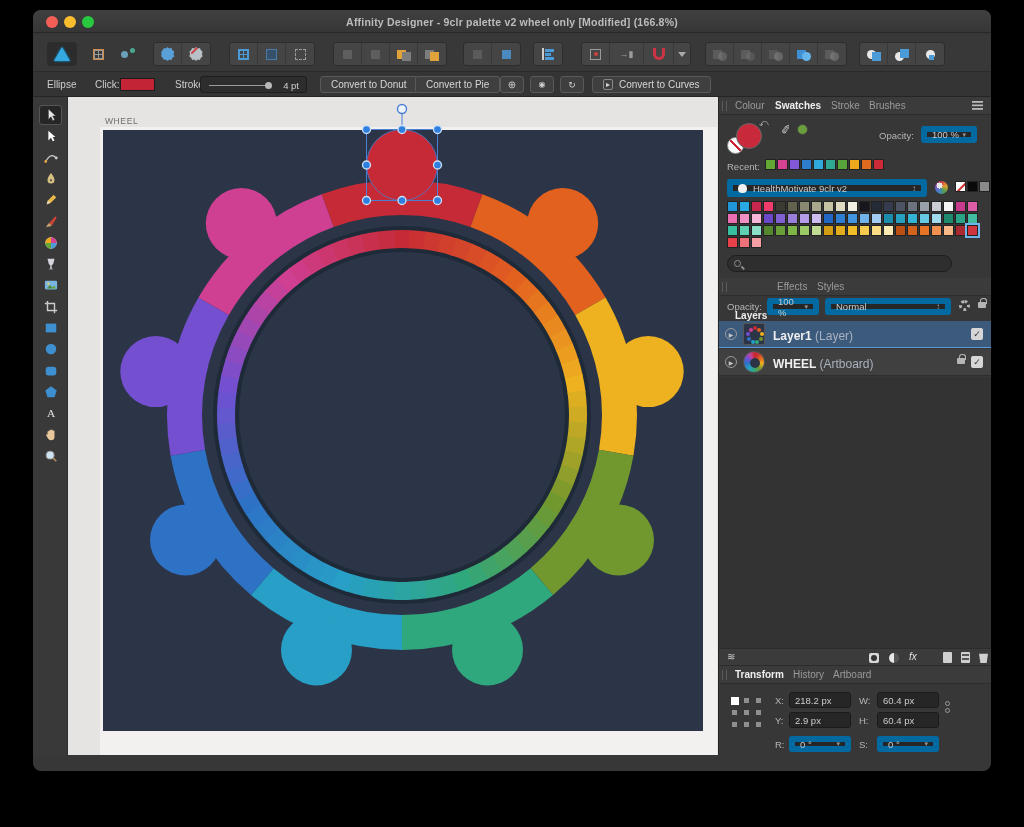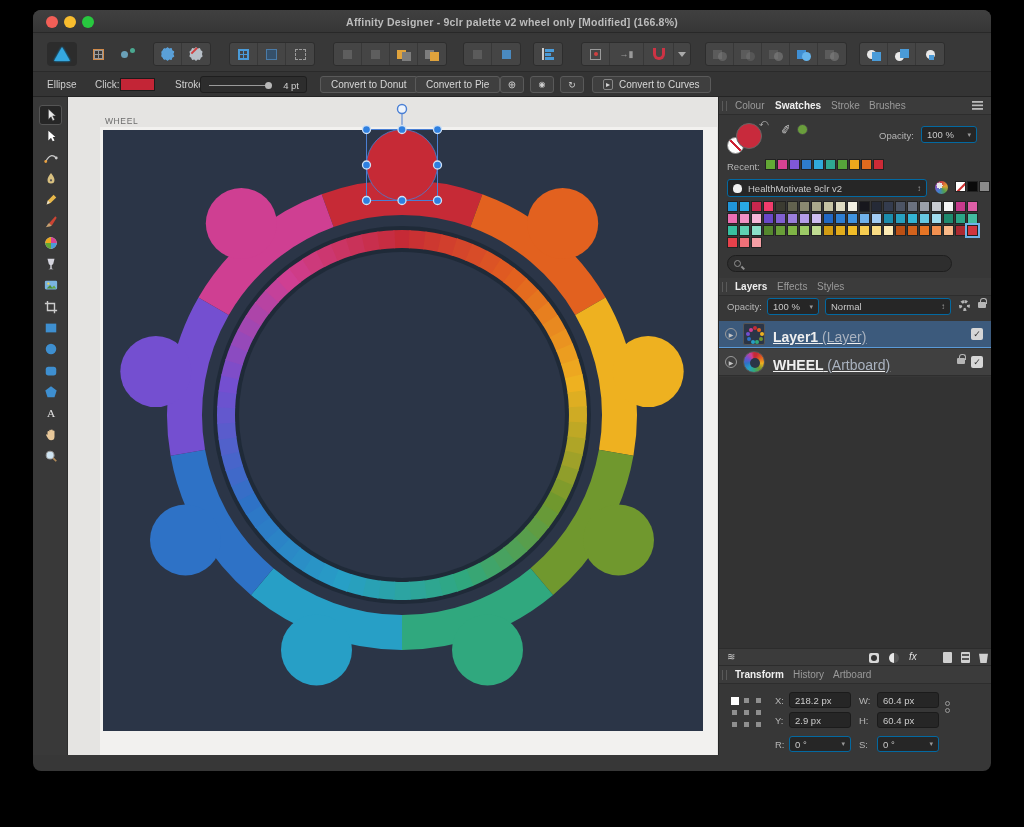--- a/index.html
+++ b/index.html
@@ -75,39 +75,39 @@
   
   #panels{position:absolute;left:685px;top:87px;width:273px;height:658px;background:#373737;border-left:1px solid #262626;}
   .phead{position:absolute;left:0;width:100%;height:18px;background:#3b3b3b;border-bottom:1px solid #2d2d2d;
     font-size:10px;color:#9a9a9a;}
   .phead .tab{position:absolute;top:3px;}
   .tab.active{color:#efefef;font-weight:bold;}
   .grip{position:absolute;left:3px;top:4px;width:5px;height:10px;
     border-left:1px solid #5a5a5a;border-right:1px solid #5a5a5a;}
   .menu-ic{position:absolute;right:8px;top:4px;width:11px;height:9px;
     background:linear-gradient(#bbb 2px,transparent 2px);background-size:11px 3.5px;}
-  .sel{background:#262626;border:1px solid #0369a1;border-radius:3px;color:#c9c9c9;
+  .sel{background:#262626;border:6px solid #0369a1;border-radius:3px;color:#c9c9c9;
     font-size:9.5px;display:flex;align-items:center;padding:0 5px;position:absolute;}
   .sel .dn{margin-left:auto;font-size:7px;color:#999;}
   .sw{width:11px;height:11px;border:1px solid #222;}
   .sw-none{background:#fff;position:relative;overflow:hidden;}
   .sw-none::after{content:"";position:absolute;left:-2px;top:4px;width:16px;height:2px;
     background:#d03030;transform:rotate(-45deg);}
   .swrow{display:flex;gap:1px;position:absolute;}
   .sw.grid-selected{outline:2px solid #6fb3e8;outline-offset:0;}
   .field{position:absolute;background:#262626;border:1px solid #1b1b1b;border-radius:3px;
     color:#cccccc;font-size:9.5px;display:flex;align-items:center;padding:0 5px;}
   .lbl{position:absolute;font-size:9.5px;color:#b5b5b5;}
   
   .layer-row{position:absolute;left:0;width:100%;height:27px;}
   .layer-row .disc{position:absolute;left:6px;top:7px;width:12px;height:12px;border:1px solid #9a9a9a;
     border-radius:50%;color:#c5c5c5;font-size:6px;display:flex;align-items:center;justify-content:center;}
   .layer-thumb{position:absolute;left:24px;top:2px;width:22px;height:22px;background:#2b3547;
     border:1px solid #555;border-radius:2px;overflow:hidden;}
-  .layer-name{position:absolute;left:54px;top:8px;font-size:14px;color:#efefef;font-weight:bold;text-decoration:underline;}
+  .layer-name{position:absolute;left:54px;top:8px;font-size:12px;color:#efefef;font-weight:bold;}
   .layer-type{font-weight:normal;color:#a9b2bf;}
   .chk{position:absolute;right:8px;top:7px;width:12px;height:12px;background:#d6d6d6;border-radius:2px;
     color:#333;font-size:9px;line-height:12px;text-align:center;}
   .lock{position:relative;width:8px;height:6px;background:#b5b5b5;border-radius:1px;margin-top:4px;}
   .lock::before{content:"";position:absolute;left:1.5px;top:-4px;width:5px;height:5px;
     border:1.5px solid #b5b5b5;border-bottom:none;border-radius:3px 3px 0 0;}
   .gear{width:11px;height:11px;border-radius:50%;border:3px dotted #b5b5b5;position:relative;}
   
   #panel-iconbar{position:absolute;left:0;top:551px;width:100%;height:18px;background:#3b3b3b;
     border-top:1px solid #2c2c2c;border-bottom:1px solid #2c2c2c;color:#cfcfcf;}
@@ -632,21 +632,21 @@
           <div class="sw" style="background: rgb(238, 112, 120);"></div>
           <div class="sw" style="background: rgb(245, 159, 165);"></div>
         </div>
 
     <div class="search" style="left:8px;top:158px;width:225px;height:17px;">
       <span class="mag"></span>
     </div>
 
     <div class="phead" style="top:181px;">
       <span class="grip"></span>
-      <span class="tab active" style="left:16px;">Layers</span>
+      <span class="tab active" style="left:16px;margin-top:29px;">Layers</span>
       <span class="tab" style="left:58px;">Effects</span>
       <span class="tab" style="left:98px;">Styles</span>
     </div>
     <span class="lbl" style="left:8px;top:204px;">Opacity:</span>
     <div class="sel" style="left:48px;top:201px;width:52px;height:17px;">
       <span>100 %</span>
           <span class="dn">▾</span>
     </div>
     <div class="sel" style="left:106px;top:201px;width:126px;height:17px;">
       <span>Normal</span>

